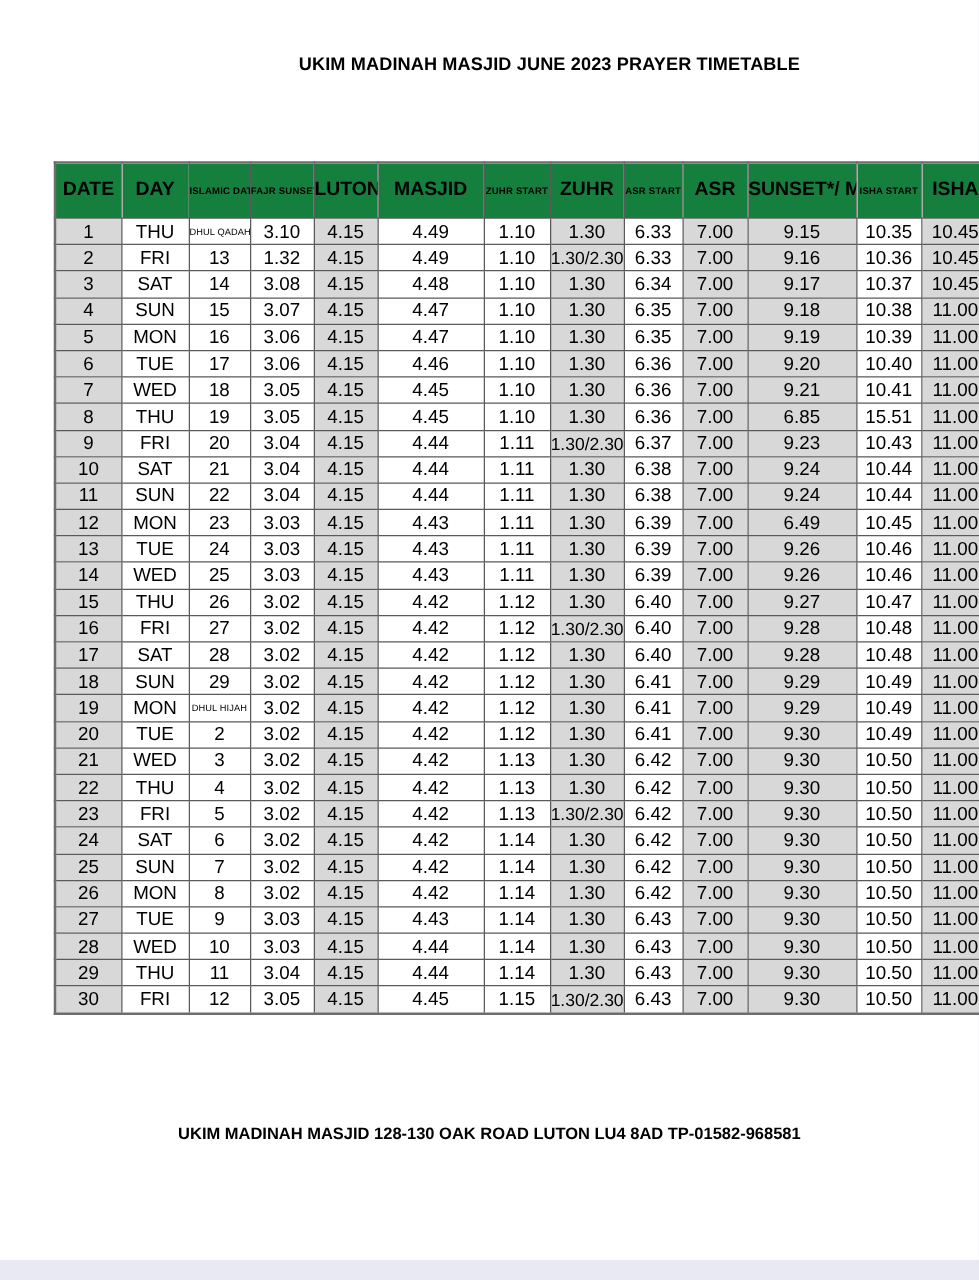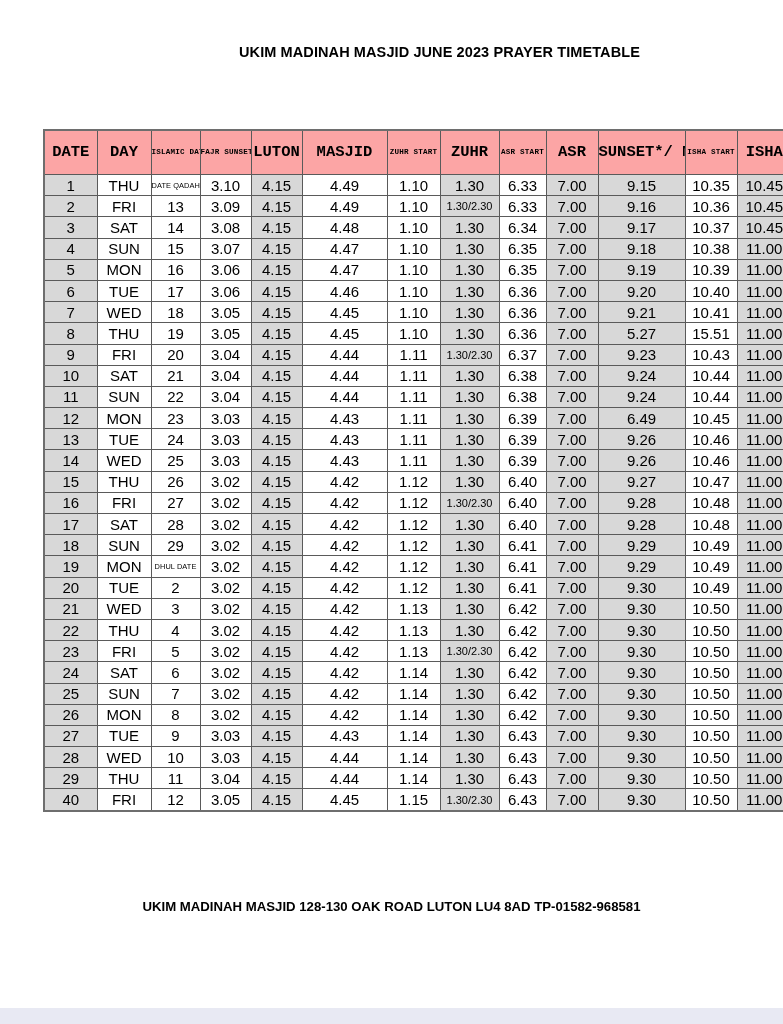--- a/index.html
+++ b/index.html
@@ -47,35 +47,34 @@
   table.timetable td, table.timetable th {
     border: 1px solid #5a5a5a;
     padding: 0;
     text-align: center;
     vertical-align: middle;
     color: #000;
     overflow: hidden;
     white-space: nowrap;
   }
   thead th {
-    background: #fca5a5;
+    background: #15803d;
     height: 43px;
     font-weight: bold;
     line-height: 1.05;
-    font-family: Liberation Mono, monospace;
   }
   th.big { font-size: 15.5px; }
   th.small { font-size: 7.6px; letter-spacing: 0.2px; }
   tbody td {
     height: 20.2px;
     font-size: 15px;
     background: #ffffff;
   }
   tbody td.sh { background: #d8d8d8; }
-  tbody td.tiny { font-size: 11px; }
+  tbody td.tiny { font-size: 14px; }
   tbody td.islamic-month { font-size: 7.4px; letter-spacing: 0.1px; }
 
   
   col.c-date    { width: 53px; }
   col.c-day     { width: 54px; }
   col.c-islamic { width: 49px; }
   col.c-fajrst  { width: 51px; }
   col.c-fajr    { width: 51px; }
   col.c-sunrise { width: 85px; }
   col.c-zuhrst  { width: 53px; }
@@ -134,37 +133,37 @@
             <th class="big">ASR</th>
             <th class="big">SUNSET*/ MAGHRIB</th>
             <th class="small">ISHA START</th>
             <th class="big">ISHA</th>
           </tr>
       </thead>
       <tbody>
           <tr>
             <td class="sh">1</td>
             <td class="">THU</td>
-            <td class="islamic-month">DATE QADAH</td>
+            <td class="islamic-month">DHUL QADAH</td>
             <td class="">3.10</td>
             <td class="sh">4.15</td>
             <td class="">4.49</td>
             <td class="">1.10</td>
             <td class="sh">1.30</td>
             <td class="">6.33</td>
             <td class="sh">7.00</td>
             <td class="sh">9.15</td>
             <td class="">10.35</td>
             <td class="sh">10.45</td>
           </tr>
           <tr>
             <td class="sh">2</td>
             <td class="">FRI</td>
             <td class="">13</td>
-            <td class="">3.09</td>
+            <td class="">1.32</td>
             <td class="sh">4.15</td>
             <td class="">4.49</td>
             <td class="">1.10</td>
             <td class="sh tiny">1.30/2.30</td>
             <td class="">6.33</td>
             <td class="sh">7.00</td>
             <td class="sh">9.16</td>
             <td class="">10.36</td>
             <td class="sh">10.45</td>
           </tr>
@@ -247,21 +246,21 @@
             <td class="sh">8</td>
             <td class="">THU</td>
             <td class="">19</td>
             <td class="">3.05</td>
             <td class="sh">4.15</td>
             <td class="">4.45</td>
             <td class="">1.10</td>
             <td class="sh">1.30</td>
             <td class="">6.36</td>
             <td class="sh">7.00</td>
-            <td class="sh">5.27</td>
+            <td class="sh">6.85</td>
             <td class="">15.51</td>
             <td class="sh">11.00</td>
           </tr>
           <tr>
             <td class="sh">9</td>
             <td class="">FRI</td>
             <td class="">20</td>
             <td class="">3.04</td>
             <td class="sh">4.15</td>
             <td class="">4.44</td>
@@ -404,21 +403,21 @@
             <td class="sh">1.30</td>
             <td class="">6.41</td>
             <td class="sh">7.00</td>
             <td class="sh">9.29</td>
             <td class="">10.49</td>
             <td class="sh">11.00</td>
           </tr>
           <tr>
             <td class="sh">19</td>
             <td class="">MON</td>
-            <td class="islamic-month">DHUL DATE</td>
+            <td class="islamic-month">DHUL HIJAH</td>
             <td class="">3.02</td>
             <td class="sh">4.15</td>
             <td class="">4.42</td>
             <td class="">1.12</td>
             <td class="sh">1.30</td>
             <td class="">6.41</td>
             <td class="sh">7.00</td>
             <td class="sh">9.29</td>
             <td class="">10.49</td>
             <td class="sh">11.00</td>
@@ -567,21 +566,21 @@
             <td class="">4.44</td>
             <td class="">1.14</td>
             <td class="sh">1.30</td>
             <td class="">6.43</td>
             <td class="sh">7.00</td>
             <td class="sh">9.30</td>
             <td class="">10.50</td>
             <td class="sh">11.00</td>
           </tr>
           <tr>
-            <td class="sh">40</td>
+            <td class="sh">30</td>
             <td class="">FRI</td>
             <td class="">12</td>
             <td class="">3.05</td>
             <td class="sh">4.15</td>
             <td class="">4.45</td>
             <td class="">1.15</td>
             <td class="sh tiny">1.30/2.30</td>
             <td class="">6.43</td>
             <td class="sh">7.00</td>
             <td class="sh">9.30</td>

